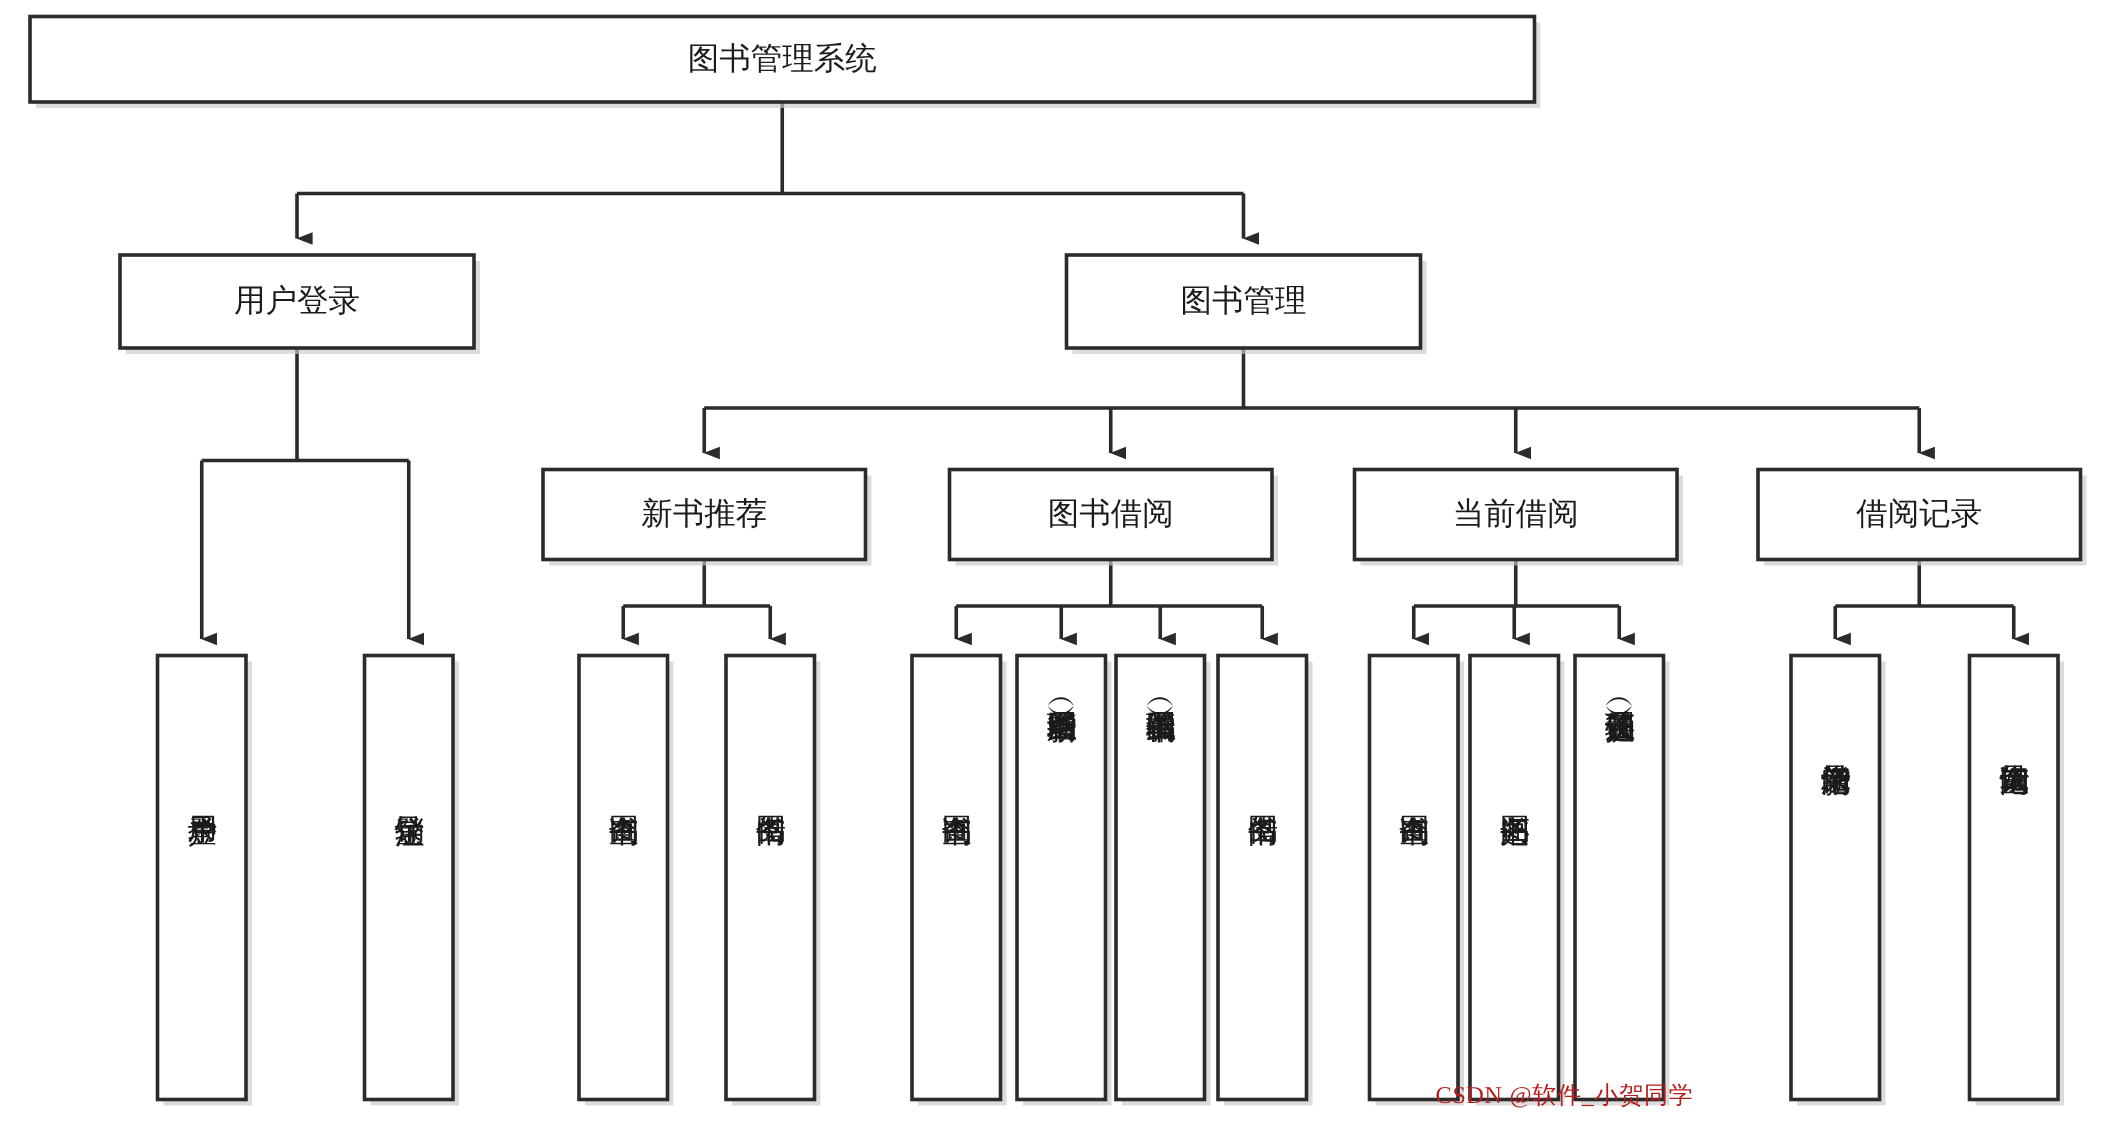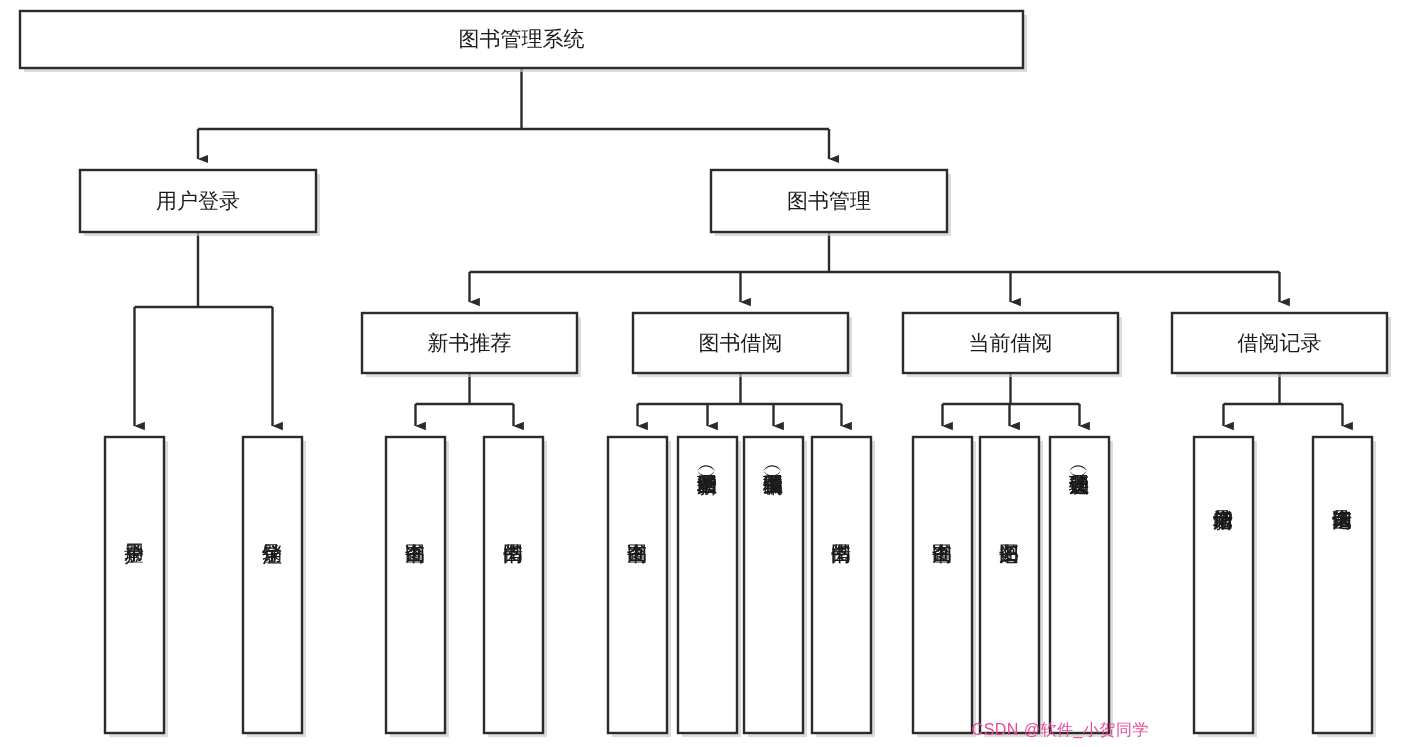--- a/index.html
+++ b/index.html
@@ -11,21 +11,20 @@
     width: 1405px;
     height: 747px;
     font-family: "Liberation Sans", "DejaVu Sans", sans-serif;
     overflow: hidden;
   }
   #diagram-root {
     position: relative;
     width: 1141px;
     height: 747px;
     background: #ffffff;
-    padding-left: 20px;
   }
   svg#flow-svg {
     position: absolute;
     left: 0;
     top: 0;
     width: 1405px;
     height: 747px;
   }
   .node-box {
     fill: #ffffff;
@@ -55,23 +54,23 @@
     font-family: "Liberation Sans", "DejaVu Sans", sans-serif;
     font-size: 20px;
     fill: #1b1b1b;
     text-anchor: middle;
     white-space: pre;
   }
   .watermark-text {
     position: absolute;
     right: 12px;
     bottom: 6px;
-    font-family: Liberation Sans, sans-serif;
+    font-family: Liberation Serif, serif;
     font-size: 16px;
-    color: #ec4899;
+    color: #b91c1c;
     letter-spacing: 0.5px;
     user-select: none;
     white-space: nowrap;
     text-align: right;
   }
 </style>
 </head>
 <body>
 
 <div id="diagram-root">

